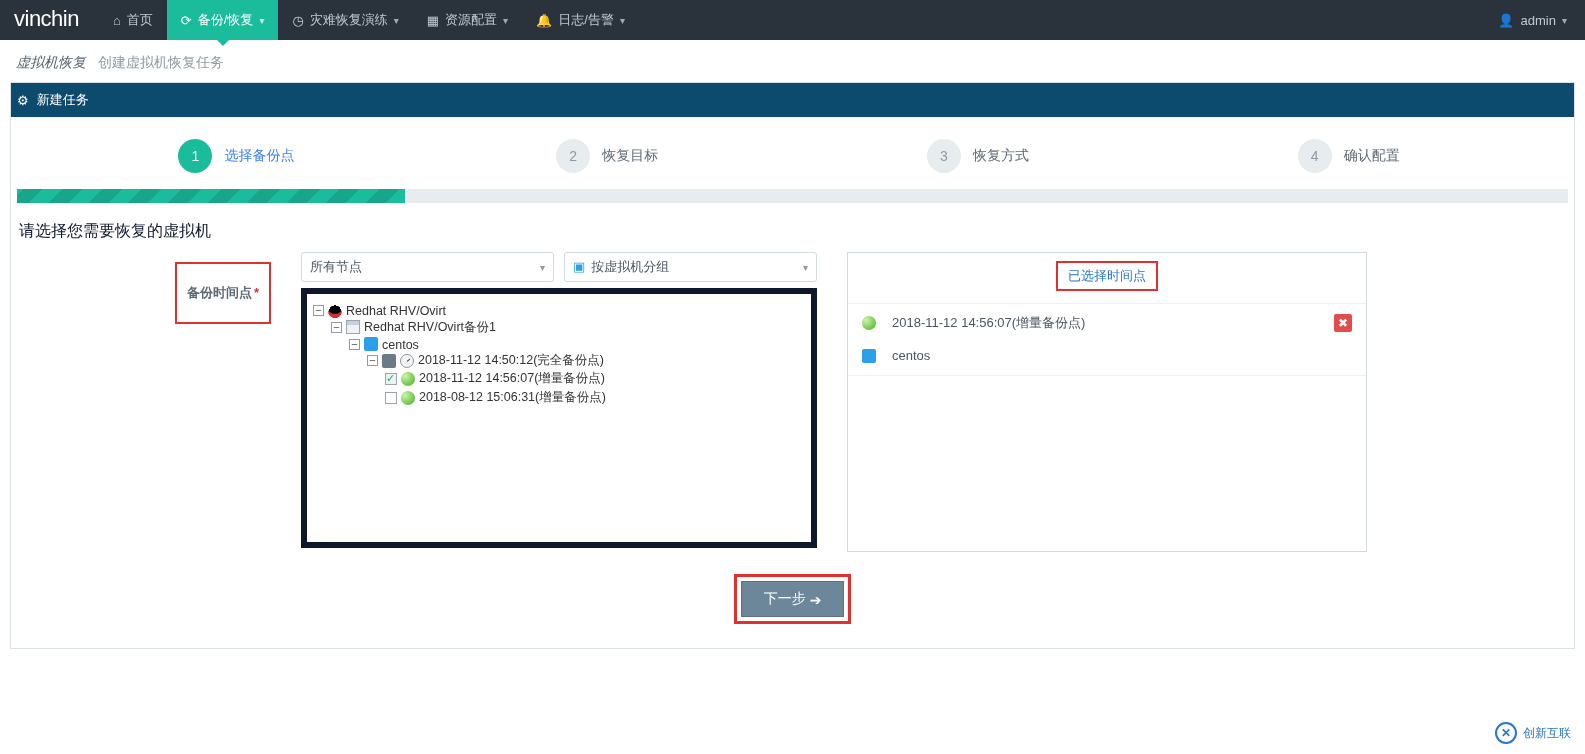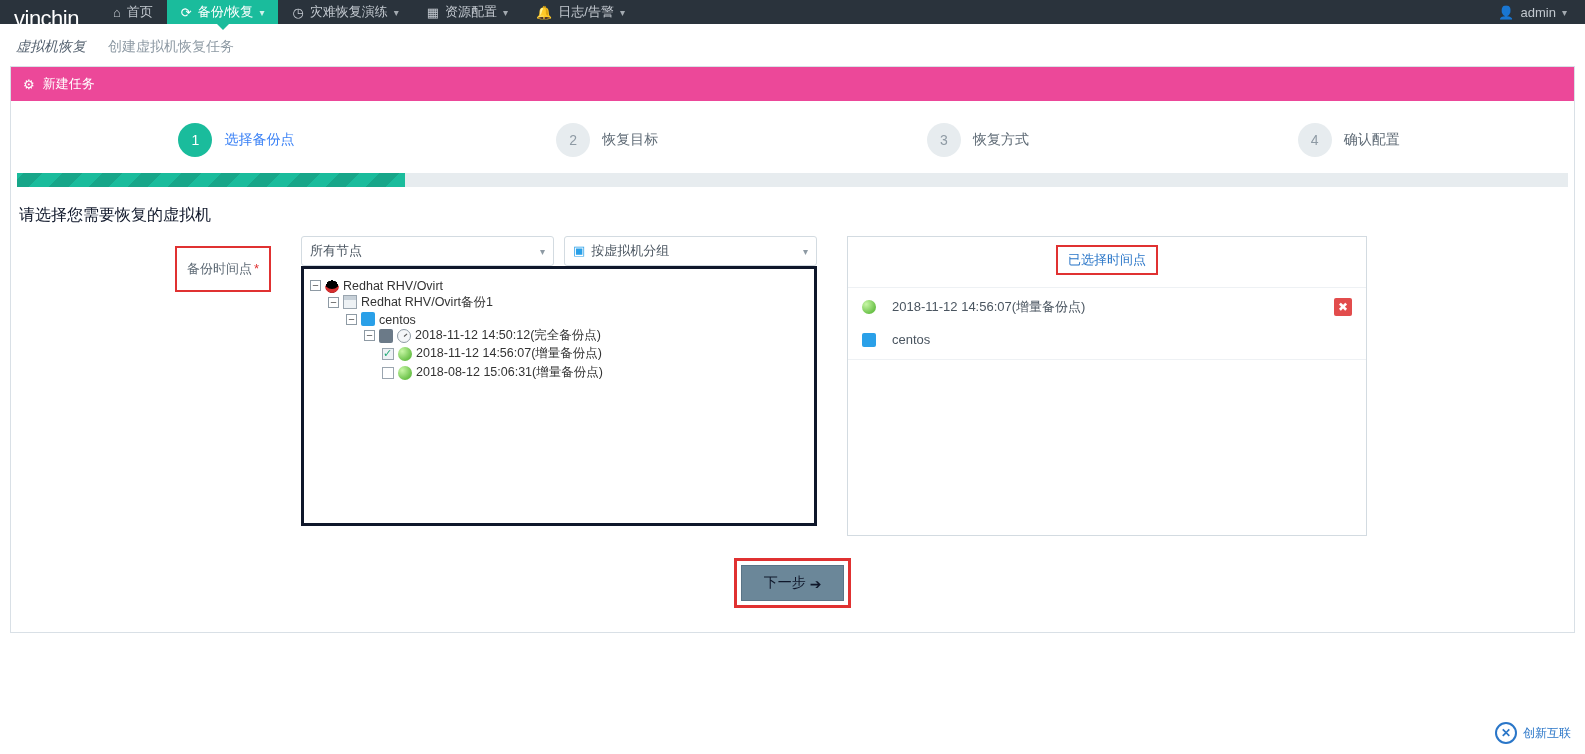--- a/index.html
+++ b/index.html
@@ -1,39 +1,39 @@
 <!DOCTYPE html>
 <html><head>
 <meta charset="utf-8">
 <style>
   * { box-sizing: border-box; margin: 0; padding: 0; }
   body { font-family: "Microsoft YaHei", Arial, sans-serif; font-size: 13px; color: #333; background: #fff; }
 
   
-  .topnav { background: #2a333c; height: 24px; display: flex; align-items: stretch; color: #c2c8cf; }
+  .topnav { background: #2a333c; height: 40px; display: flex; align-items: stretch; color: #c2c8cf; }
   .brand { font-family: Arial, sans-serif; font-size: 22px; font-weight: 300; color: #fff; padding: 6px 20px 0 14px; letter-spacing: -0.5px; }
   .nav-items { display: flex; align-items: stretch; }
   .nav-item { display: flex; align-items: center; gap: 6px; padding: 0 14px; color: #c2c8cf; cursor: pointer; position: relative; }
   .nav-item.active { background: #1abc9c; color: #fff; }
   .nav-item.active::after {
     content: ""; position: absolute; left: 50%; transform: translateX(-50%); bottom: -6px;
     border-left: 6px solid transparent; border-right: 6px solid transparent; border-top: 6px solid #1abc9c;
   }
   .nav-spacer { flex: 1; }
   .nav-user { display: flex; align-items: center; gap: 6px; padding: 0 18px; cursor: pointer; }
   .chev { font-size: 10px; opacity: .8; }
 
   
   .breadcrumb { padding: 14px 16px 10px; color: #6b7a88; font-size: 14px; }
   .breadcrumb .bc1 { color: #556270; font-style: italic; }
-  .breadcrumb .bc2 { color: #8e9aa4; margin-left: 18px; }
+  .breadcrumb .bc2 { color: #8e9aa4; margin-left: 8px; }
 
   
   .panel { margin: 0 10px 20px; border: 1px solid #d9e0e6; }
-  .panel-header { background: #ec4899; color: #fff; padding: 8px 12px; display:flex; align-items:center; gap:8px; font-size:13px; }
+  .panel-header { background: #0c4a6e; color: #fff; padding: 8px 6px; display:flex; align-items:center; gap:8px; font-size:13px; }
   .gear-icon::before { content:"\2699"; }
   .panel-body { background:#fff; padding: 10px 0 16px; }
 
   
   .wizard { display:flex; align-items:center; padding: 12px 40px 2px; }
   .step { flex:1; display:flex; align-items:center; gap:12px; justify-content:center; }
   .step-circle { width:34px; height:34px; border-radius:50%; display:flex; align-items:center; justify-content:center; font-size:14px; }
   .step.active .step-circle { background:#1abc9c; color:#fff; }
   .step:not(.active) .step-circle { background:#e7ecef; color:#8e9aa4; }
   .step-label { color:#5e6a75; font-size:14px; }
@@ -41,31 +41,31 @@
 
   .progress { height:14px; background:#e7ecef; margin: 14px 6px 4px; position:relative; overflow:hidden; }
   .progress-fill { position:absolute; top:0; left:0; height:100%; width:25%;
     background: repeating-linear-gradient(-45deg,#1abc9c 0 14px,#17a689 14px 28px); }
 
   .instruction { padding: 14px 8px 6px; color:#0f172a; font-size:16px; }
 
   
   .content-row { display:flex; gap:30px; padding: 4px 10px 0; }
   .left-label { width:250px; text-align:right; padding-top:10px; }
-  .label-box { display:inline-block; border:2px solid #e03131; padding:12px 10px; color:#5e6a75; }
+  .label-box { display:inline-block; border:2px solid #e03131; padding:20px 10px; color:#5e6a75;font-weight:bold; }
   .req { color:#e03131; margin-left:2px; }
 
   .mid-col { width:516px; }
   .selects-row { display:flex; gap:10px; }
   .select { flex:1; border:1px solid #d3dbe1; height:30px; border-radius:3px; background:#fff;
     display:flex; align-items:center; justify-content:space-between; padding:0 8px; color:#4a5560; cursor:pointer; }
   .select .caret { font-size:10px; color:#8e9aa4; }
   .select .sicon { color:#2aa0e8; margin-right:6px; }
 
-  .tree-panel { border:3px solid #0f172a; height:260px; padding:8px 6px; overflow:auto; font-size:12.5px; color:#333; }
+  .tree-panel { border:6px solid #0f172a; margin-top:6px; height:260px; padding:8px 6px; overflow:auto; font-size:12.5px; color:#333; }
   .tree ul{list-style:none; margin:0; padding-left:0;}
   .tree li{ padding:1px 0; white-space:nowrap; }
   .tree li ul{ padding-left:18px; }
   .twist { display:inline-block; width:11px; height:11px; border:1px solid #8e9aa4; line-height:9px; text-align:center; font-size:11px; color:#555; margin-right:4px; cursor:pointer; }
   .nodelabel { vertical-align:middle; }
   .ico { display:inline-block; width:14px; height:14px; vertical-align:middle; margin-right:4px; }
   .ico.redhat { background: radial-gradient(circle at 50% 55%, #000 60%, transparent 61%); border-radius:50%; box-shadow: inset 0 -5px 0 -1px #d62f2f; }
   .ico.calendar { border:1px solid #9aa5af; background:linear-gradient(#c7d0d8,#c7d0d8) top/100% 4px no-repeat,#eef2f5; }
   .ico.vm { background:#2aa0e8; border-radius:2px; }
   .ico.clock { border:1px solid #8e9aa4; border-radius:50%; position:relative; background:#f4f6f8;}
@@ -80,21 +80,21 @@
   .right-panel { border:1px solid #d3dbe1; height:300px; }
   .right-head { text-align:center; padding:8px 0; }
   .right-head-box { display:inline-block; border:2px solid #e03131; padding:4px 10px; color:#2a76c8; }
   .sel-item { display:flex; align-items:center; gap:12px; padding:8px 14px; color:#4a5560; }
   .sel-item .del { margin-left:auto; width:18px; height:18px; background:#e24c4c; color:#fff; display:flex;align-items:center;justify-content:center; border-radius:2px; cursor:pointer; font-size:12px;}
   .right-panel hr{border:none;border-top:1px solid #eef1f4; margin:4px 0 2px;}
 
   
   .next-wrap { text-align:center; padding:22px 0 8px; }
   .next-border { display:inline-block; border:3px solid #e03131; padding:4px; }
-  .next-btn { background:#6b8799; color:#0f172a; border:1px solid #5a7486; padding:8px 22px; font-size:14px; cursor:pointer; display:flex;align-items:flex-end;gap:4px;}
+  .next-btn { background:#6b8799; color:#ffffff; border:1px solid #5a7486; padding:8px 22px; font-size:14px; cursor:pointer; display:flex;align-items:flex-end;gap:4px;}
   .next-btn .arrow-icon{ font-size:14px; }
 
   
   .footer-brand { position:fixed; right:14px; bottom:10px; color:#2a76c8; font-size:12px; display:flex;align-items:center;gap:6px;}
   .footer-brand .logo-circle{ width:22px;height:22px;border:2px solid #2a76c8;border-radius:50%;display:flex;align-items:center;justify-content:center;font-weight:bold;}
 </style>
 </head>
 <body>
 
 <div class="topnav">

